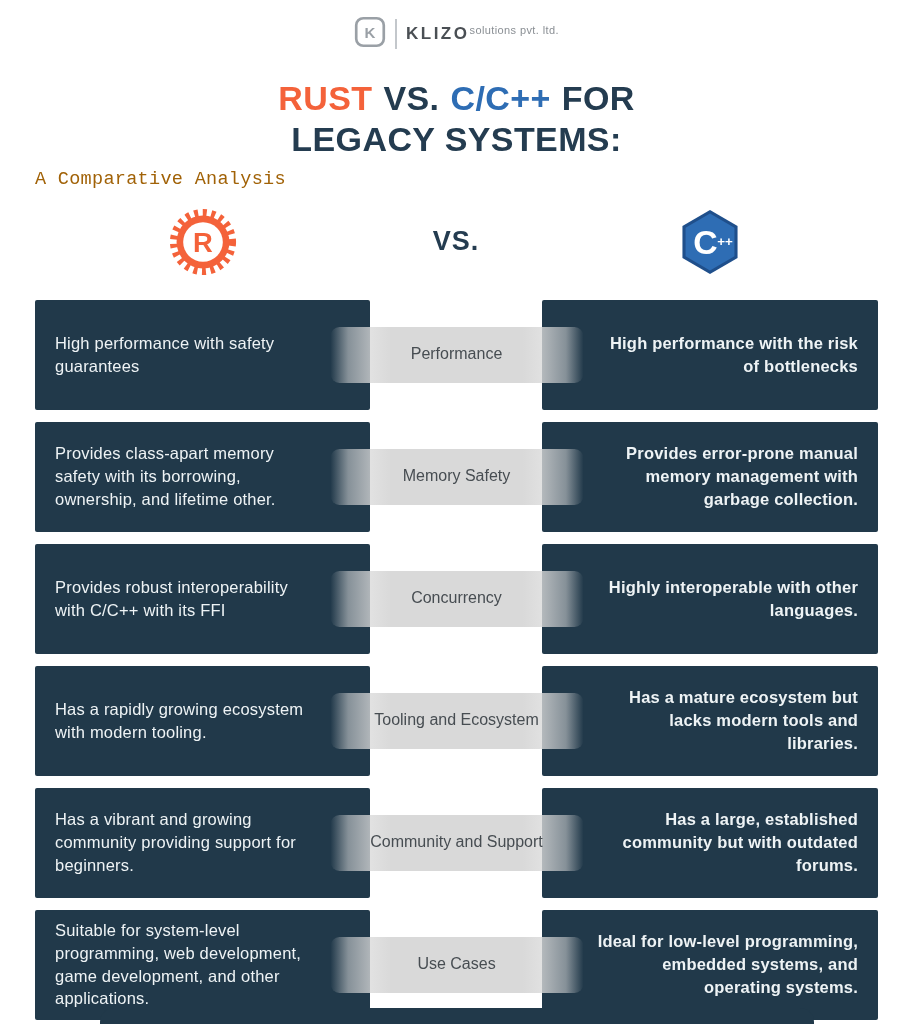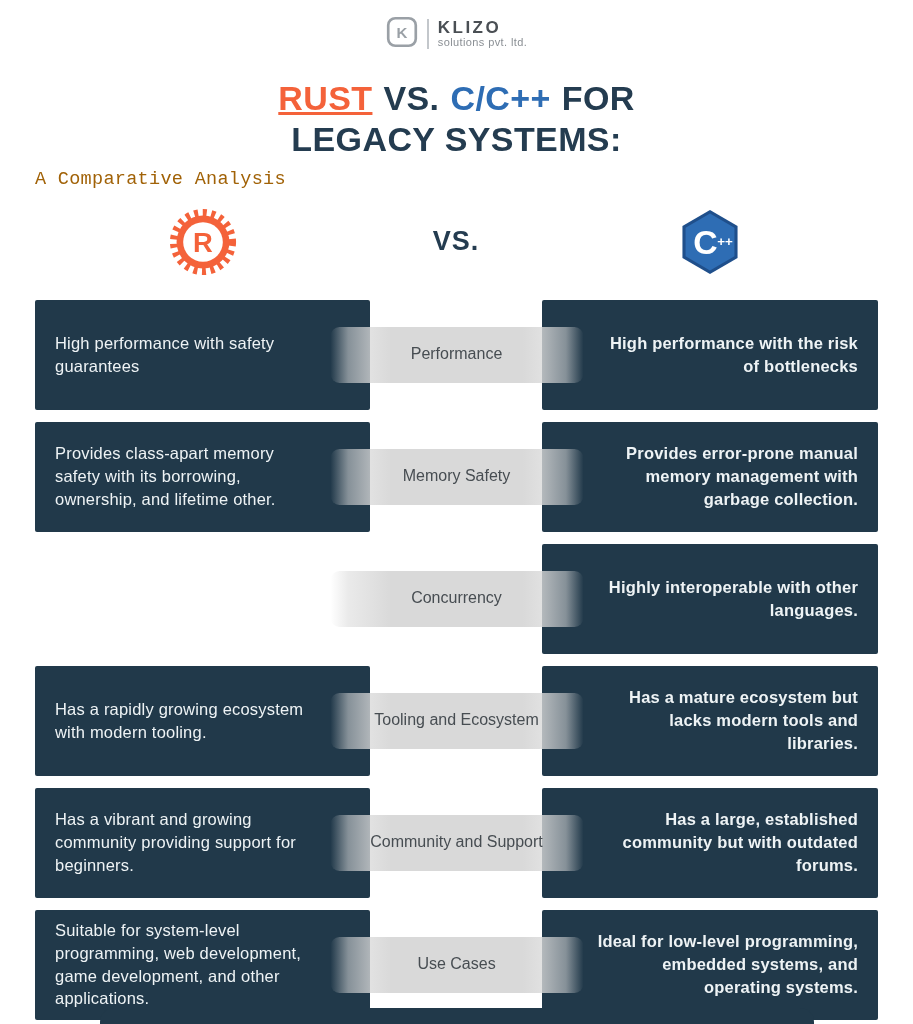--- a/index.html
+++ b/index.html
@@ -9,28 +9,28 @@
     background: #ffffff;
     font-family: "Liberation Sans", sans-serif;
     position: relative;
     overflow: hidden;
   }
   .content { width: 843px; margin: 0 auto; padding-top: 16px; }
 
   
   .brand { display: flex; justify-content: center; align-items: center; gap: 9px; }
   .brand-divider { width: 2px; height: 30px; background: #c3c7cb; }
-  .brand-text { display: flex; flex-direction: column; line-height: 1.08; }
+  .brand-text { display: flex; line-height: 1.08; }
   .brand-name { font-weight: bold; font-size: 17px; letter-spacing: 2.5px; color: #4a4f54; }
   .brand-sub { font-size: 11px; color: #8a8f94; letter-spacing: 0.4px; }
 
   
   .title { margin-top: 26px; text-align: center; font-weight: bold; font-size: 34px; color: #243c50; line-height: 1.2; letter-spacing: 0.4px; }
   .title-line1 { display: flex; justify-content: center; gap: 11px; }
-  .t-rust { color: #f4623a; text-decoration: underline; }
+  .t-rust { color: #f4623a; }
   .t-cpp  { color: #2e6db4; }
   .subtitle { text-align: left; font-size: 18.5px; color: #a16207; margin-top: 9px; letter-spacing: 0.3px; font-family: Liberation Mono, monospace; }
 
   
   .logos-row { display: grid; grid-template-columns: 335px 1fr 336px; align-items: center; margin-top: 18px; }
   .logo-cell { display: flex; justify-content: center; align-items: center; }
   .vs-label { text-align: center; font-size: 27px; font-weight: bold; color: #243c50; letter-spacing: 1px; }
 
   
   .rows { margin-top: 24px; display: flex; flex-direction: column; gap: 12px; }
@@ -124,20 +124,21 @@
       <div class="pill">Performance</div>
     </div>
 
     <div class="row">
       <div class="panel left">Provides class-apart memory safety with its borrowing, ownership, and lifetime other.</div>
       <div class="panel right">Provides error-prone manual memory management with garbage collection.</div>
       <div class="pill">Memory Safety</div>
     </div>
 
     <div class="row">
+      <div class="panel left">Provides robust interoperability with C/C++ with its FFI</div>
       <div class="panel right">Highly interoperable with other languages.</div>
       <div class="pill">Concurrency</div>
     </div>
 
     <div class="row">
       <div class="panel left">Has a rapidly growing ecosystem with modern tooling.</div>
       <div class="panel right">Has a mature ecosystem but lacks modern tools and libraries.</div>
       <div class="pill">Tooling and Ecosystem</div>
     </div>
 

